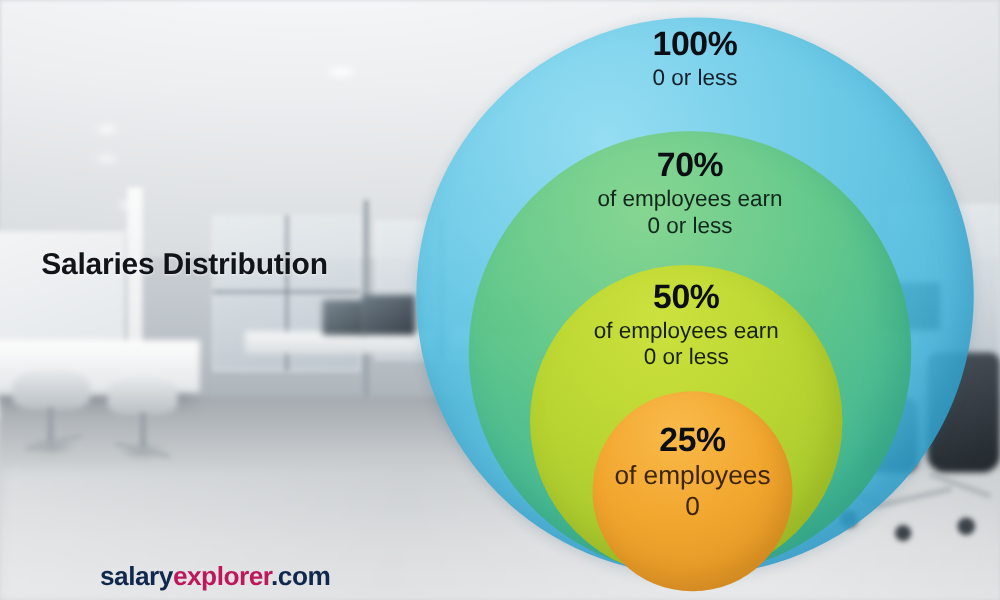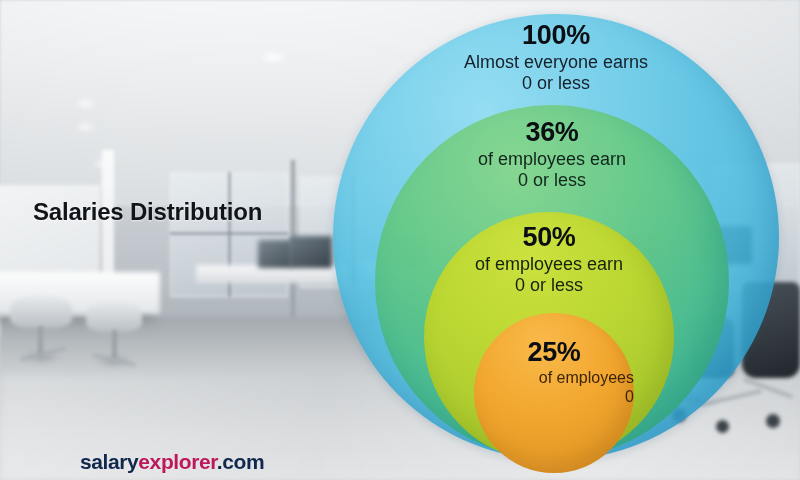--- a/index.html
+++ b/index.html
@@ -219,21 +219,21 @@
   }
   .note { font-size:18px; color:#16202a; }
   .note-dark { font-size:18px; color:#11261c; }
   .note-olive { font-size:18px; color:#16210e; }
   .note-brown { font-size:17px; color:#3c2407; }
 
   .t100 { top:6px; }
   .t75  { top:12px; }
   .t50  { top:10px; }
   .t25  { top:24px; }
-  .t25 .note-brown { font-size:16px;text-align:right; }
+  .t25 .note-brown { font-size:21px; }
 </style>
 </head>
 <body>
 
 <div id="stage">
 
   <div class="bg">
     <div class="bg-blur-wrap">
       <div class="bg-base"></div>
       <div class="bg-ceiling"></div>
@@ -295,28 +295,27 @@
   </div>
 
   <div class="title">Salaries Distribution</div>
 
 
   <div class="rings">
 
     <div class="ring ring-100">
       <div class="ring-text t100">
         <div class="pct">100%</div>
-        <div class="note">Almost everyone earns</div>
         <div class="note">0  or less</div>
       </div>
     </div>
 
     <div class="ring ring-75">
       <div class="ring-text t75">
-        <div class="pct">36%</div>
+        <div class="pct">70%</div>
         <div class="note-dark">of employees earn</div>
         <div class="note-dark">0  or less</div>
       </div>
     </div>
 
     <div class="ring ring-50">
       <div class="ring-text t50">
         <div class="pct">50%</div>
         <div class="note-olive">of employees earn</div>
         <div class="note-olive">0  or less</div>

